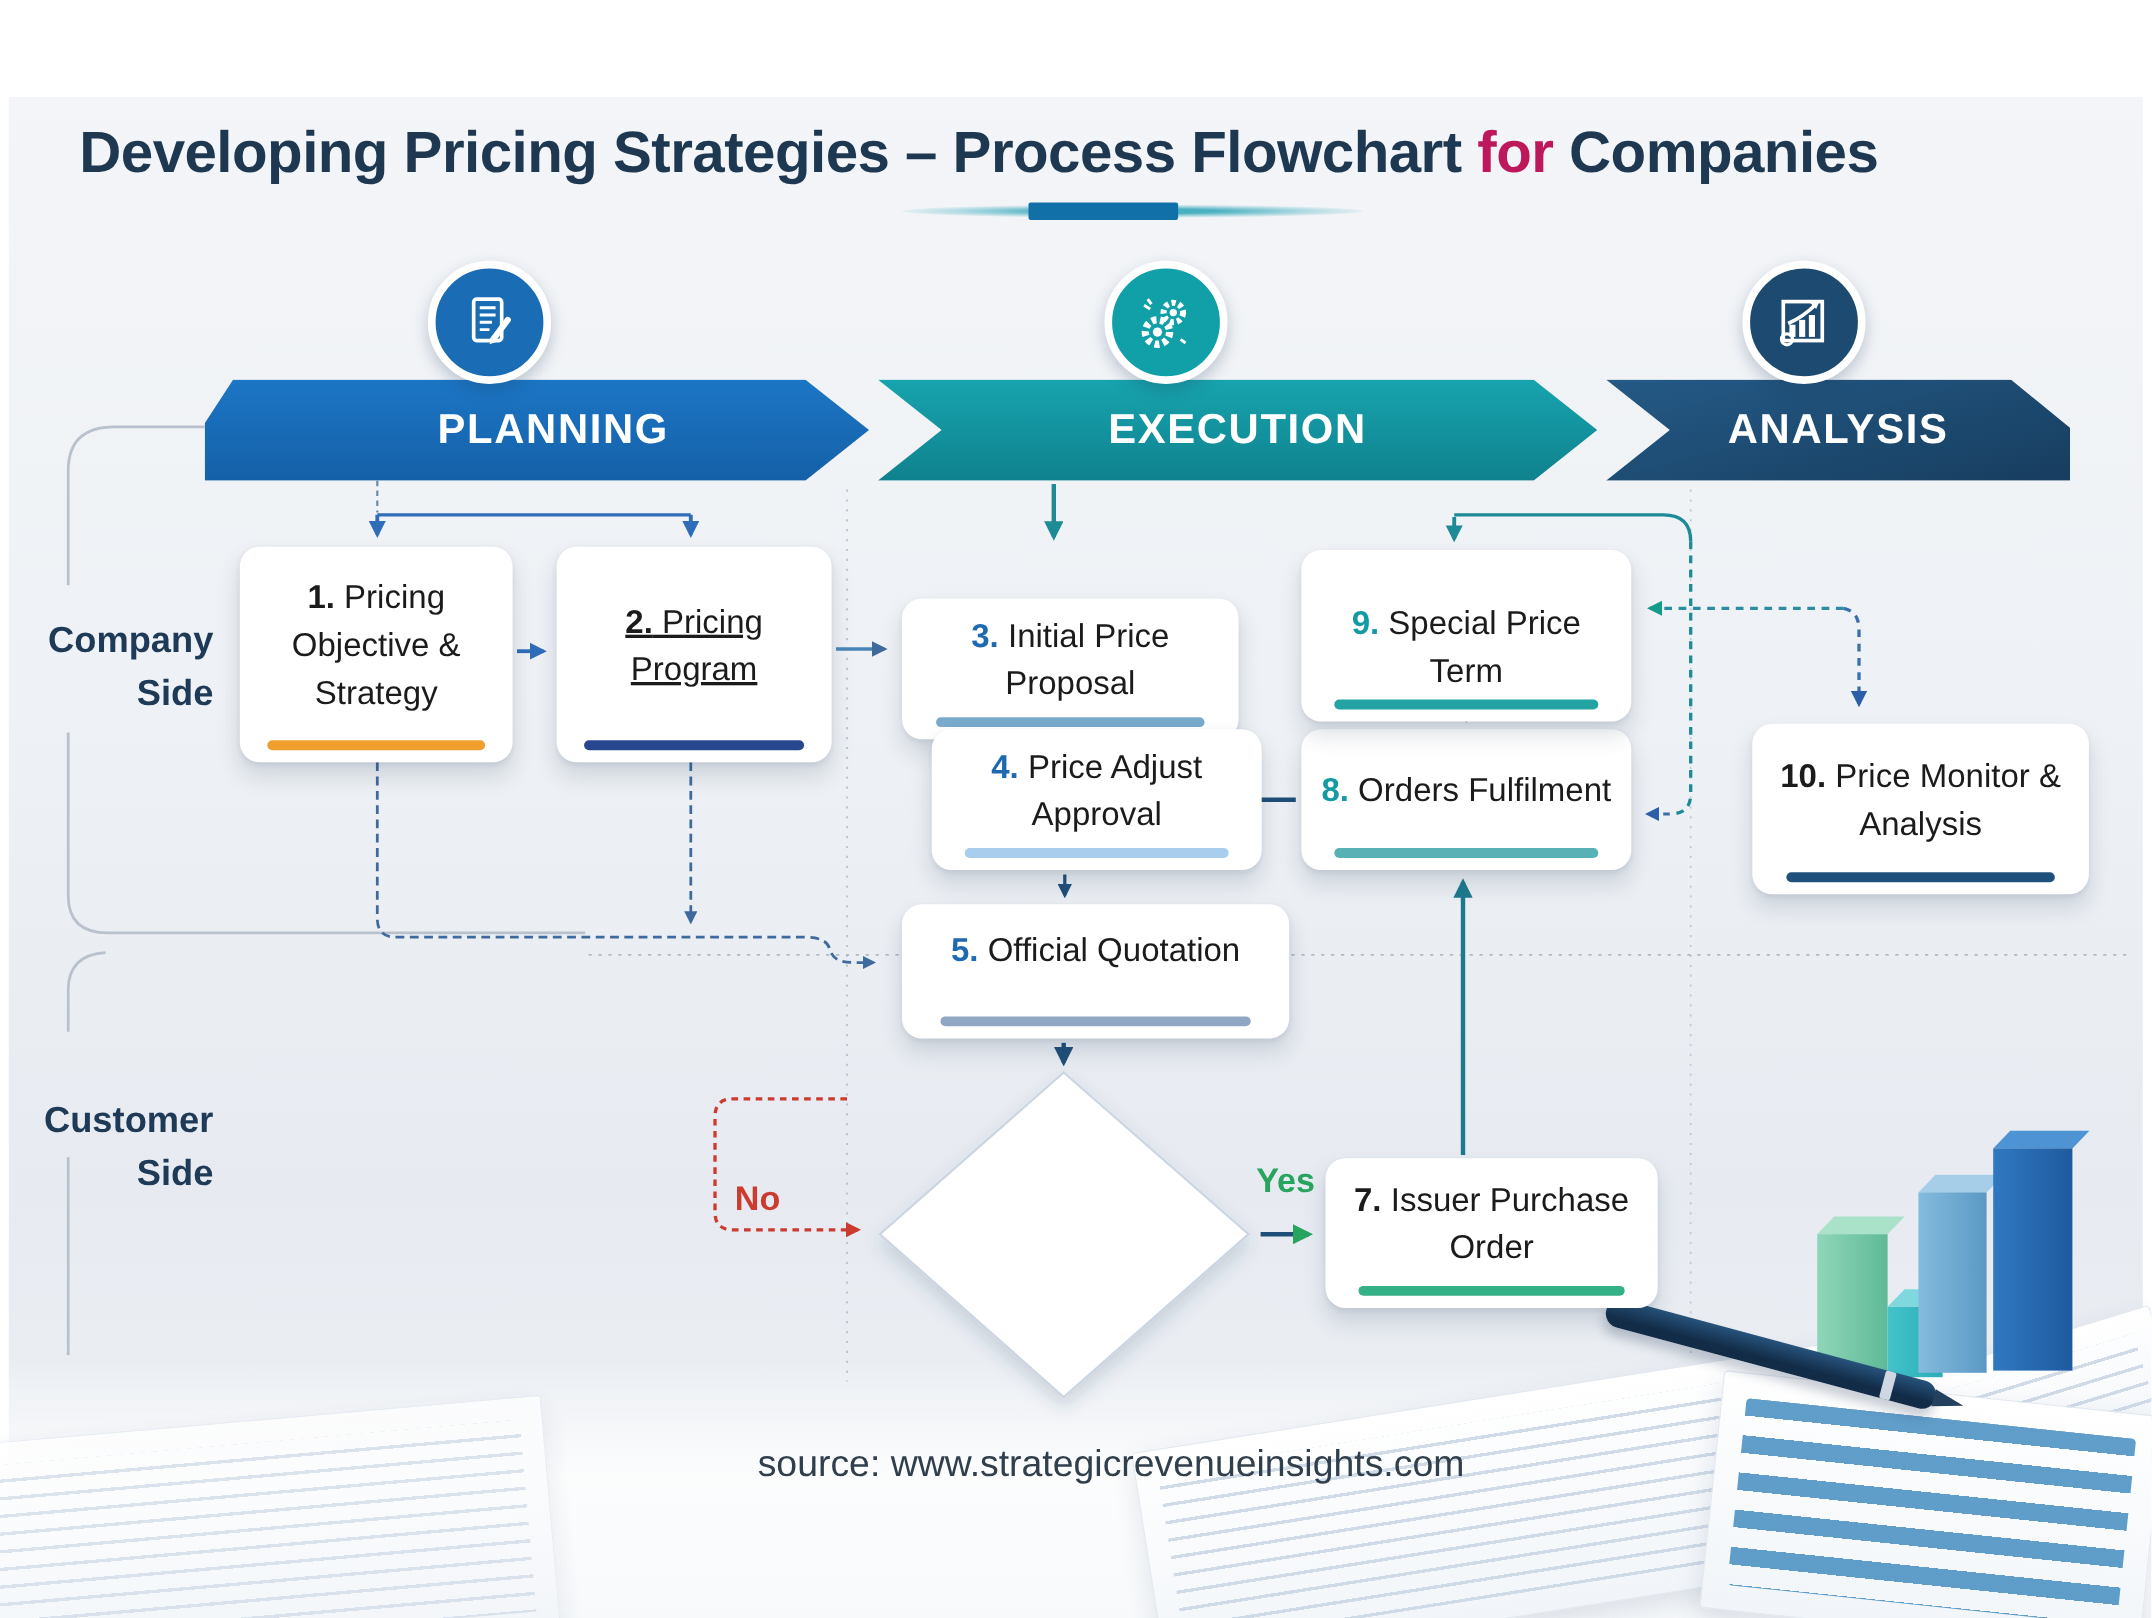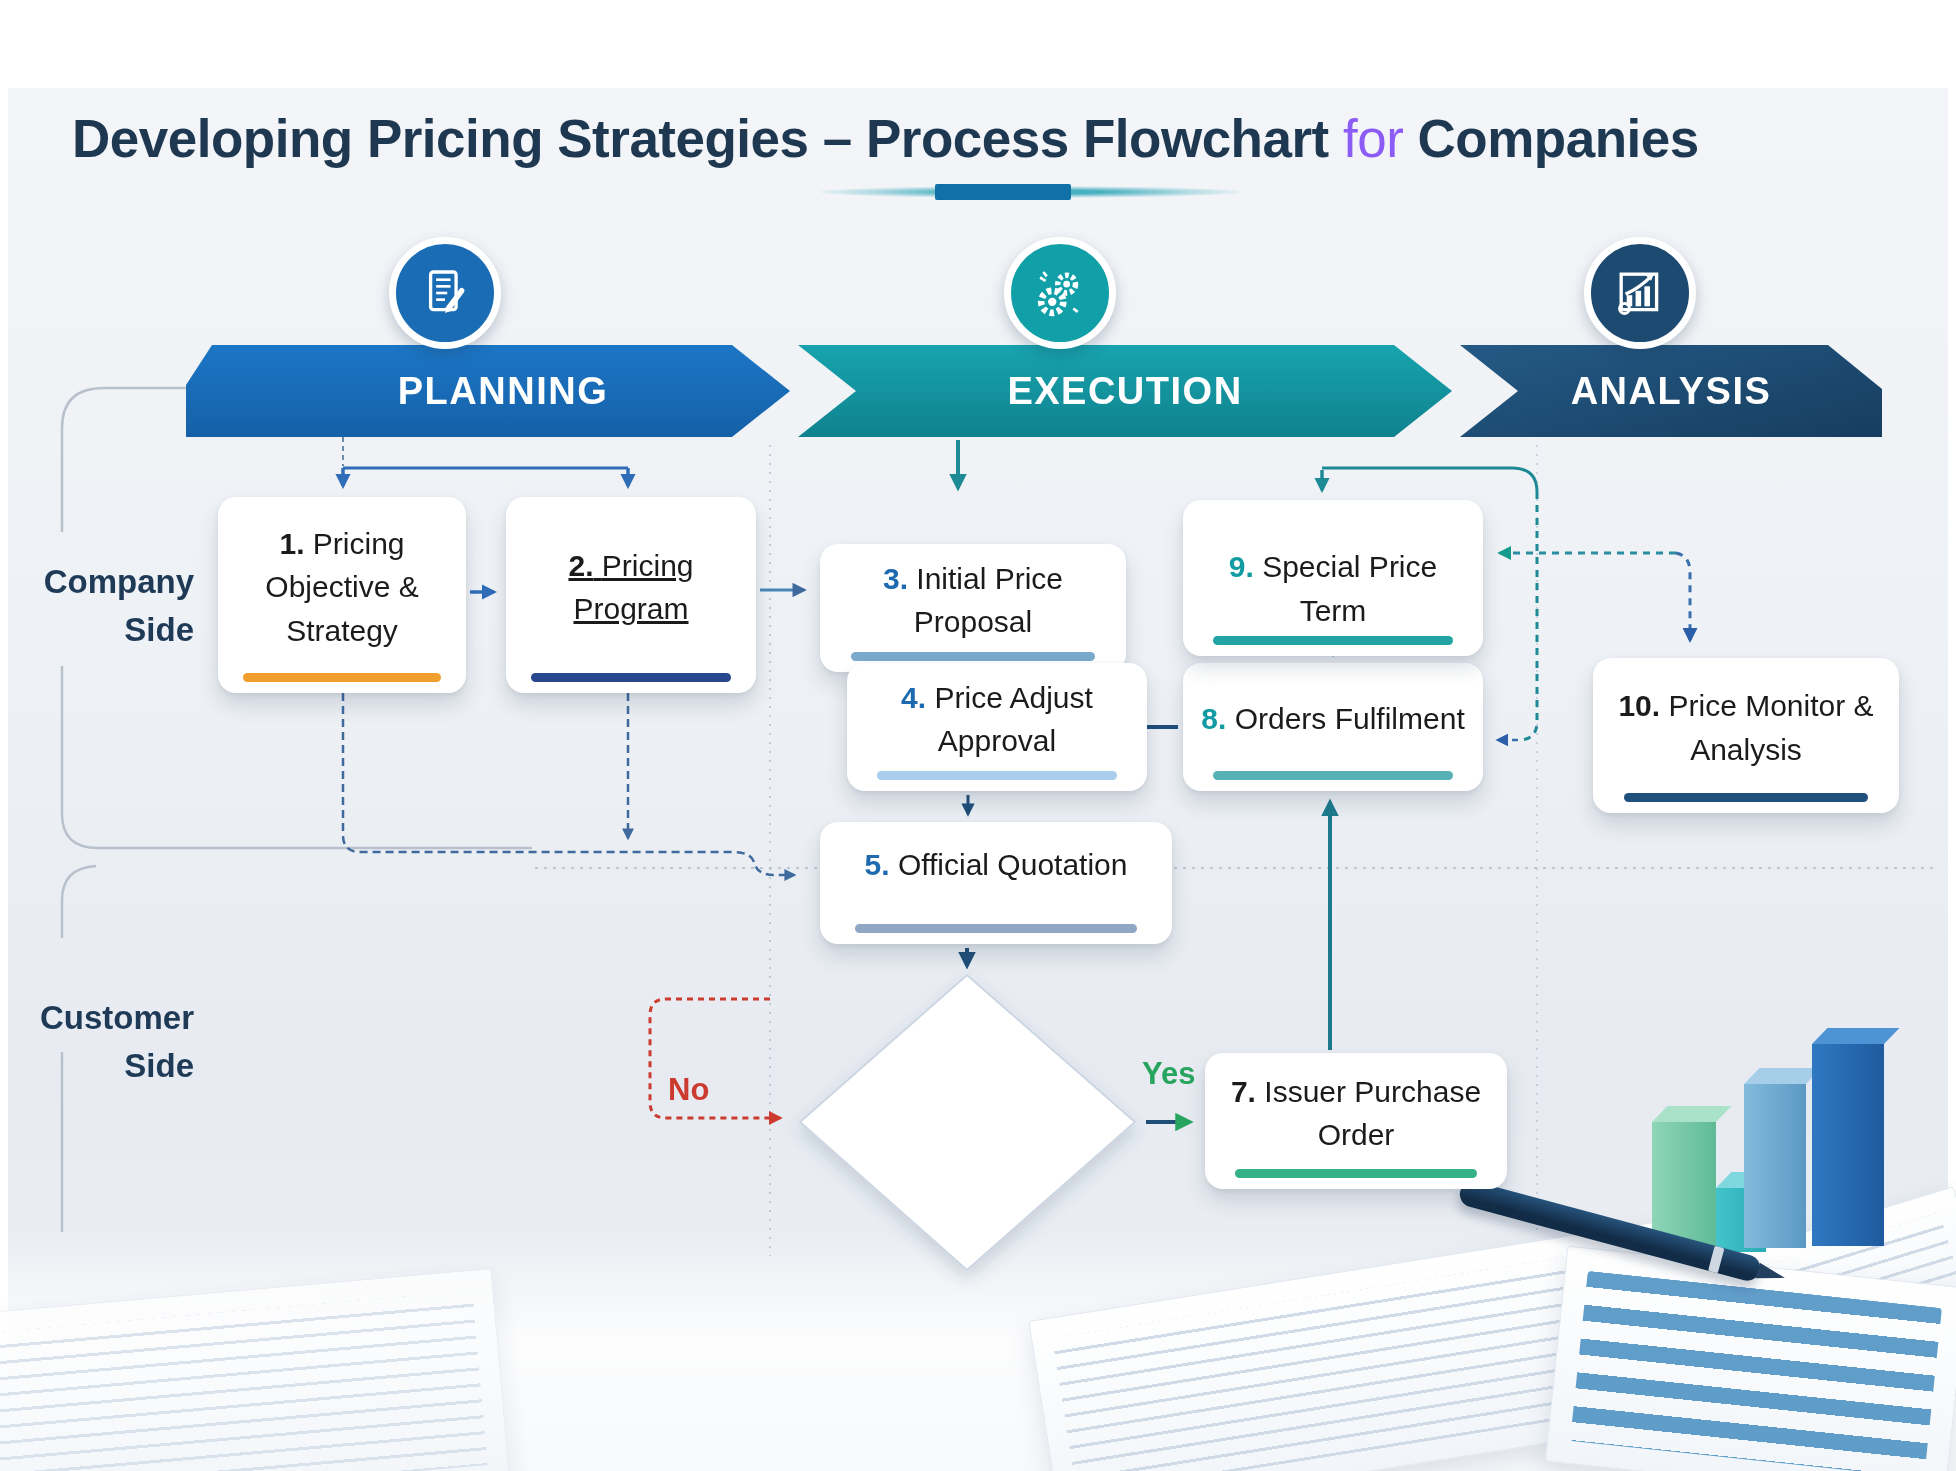--- a/index.html
+++ b/index.html
@@ -7,21 +7,21 @@
           font-family:"Liberation Sans",sans-serif;background:#ffffff;}
   
   .panel{position:absolute;left:8px;top:88px;right:8px;bottom:0;
          background:linear-gradient(180deg,#f3f5f8 0%,#eef1f5 40%,#e7ebf1 72%,#eef1f5 100%);z-index:0;}
   .desk{position:absolute;left:0;right:0;top:1235px;bottom:0;z-index:1;
         background:linear-gradient(180deg,rgba(255,255,255,0) 0%,rgba(255,255,255,.85) 45%,#f7f9fb 100%);}
   
   .title{position:absolute;left:72px;top:108px;width:1820px;font-size:53px;color:#1d3850;
          letter-spacing:-.5px;z-index:2;white-space:nowrap;}
   .title .b{font-weight:bold;}
-  .title .l{font-weight:normal;color:#8b5cf6;margin-top:16px;}
+  .title .l{font-weight:bold;color:#be185d;margin-top:16px;}
   .title-ellipse{position:absolute;left:820px;top:186px;width:420px;height:12px;z-index:2;border-radius:50%;
          background:radial-gradient(ellipse at center,#49b0c0 25%,rgba(73,176,192,.35) 55%,rgba(73,176,192,0) 75%);}
   .title-core{position:absolute;left:935px;top:184px;width:136px;height:16px;background:#1170a8;z-index:2;border-radius:2px;}
   
   .banner{position:absolute;top:345px;height:92px;display:flex;align-items:center;justify-content:center;
           color:#fff;font-weight:bold;font-size:38px;letter-spacing:1.5px;z-index:2;}
   .bn-planning{left:186px;width:604px;background:linear-gradient(180deg,#1c76c5,#1560a8);
      clip-path:polygon(26px 0,546px 0,100% 50%,546px 100%,0 100%,0 40px);}
   .bn-execution{left:798px;width:654px;background:linear-gradient(180deg,#17a4ae,#0f828e);
      clip-path:polygon(0 0,596px 0,100% 50%,596px 100%,0 100%,58px 50%);}
@@ -305,13 +305,14 @@
   </div>
   <div class="node b10">
     <div class="txt"><span class="num" style="color: rgb(27, 27, 27);">10.</span> <span>Price Monitor &amp; Analysis</span></div>
     <div class="bar" style="background: rgb(32, 81, 124);"></div>
   </div>
 
 
   <div class="edge-label lbl-no" style="color: rgb(204, 59, 47);">No</div>
   <div class="edge-label lbl-yes" style="color: rgb(39, 165, 95);">Yes</div>
 
+  <div class="source">source: www.strategicrevenueinsights.com</div>
 </div>
 
 </body></html>

